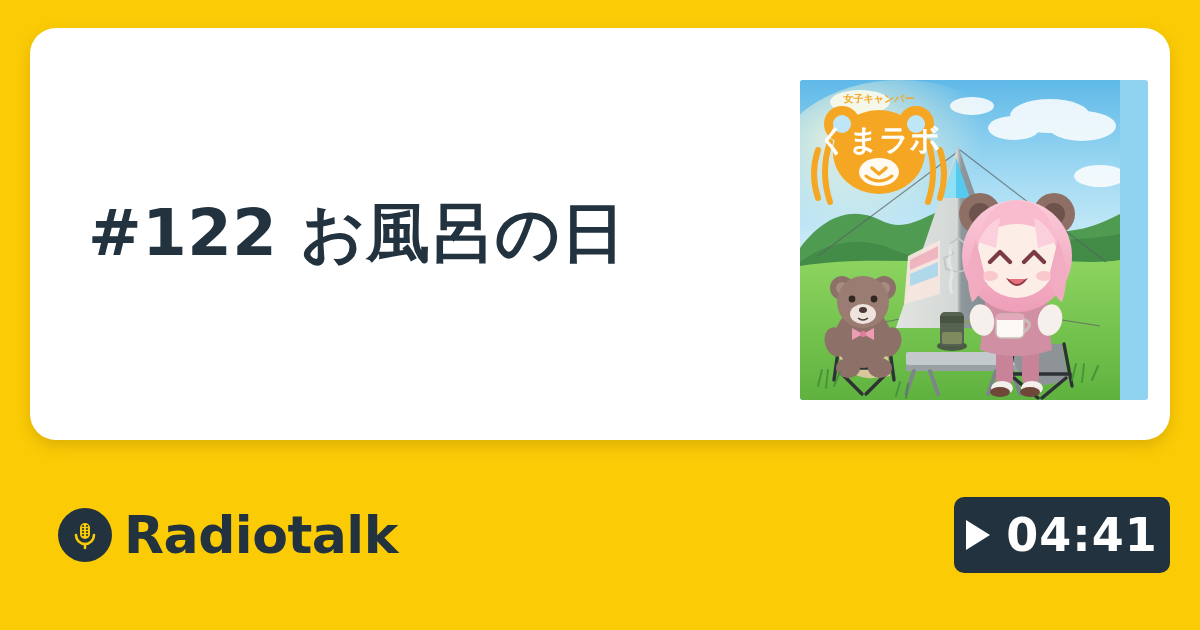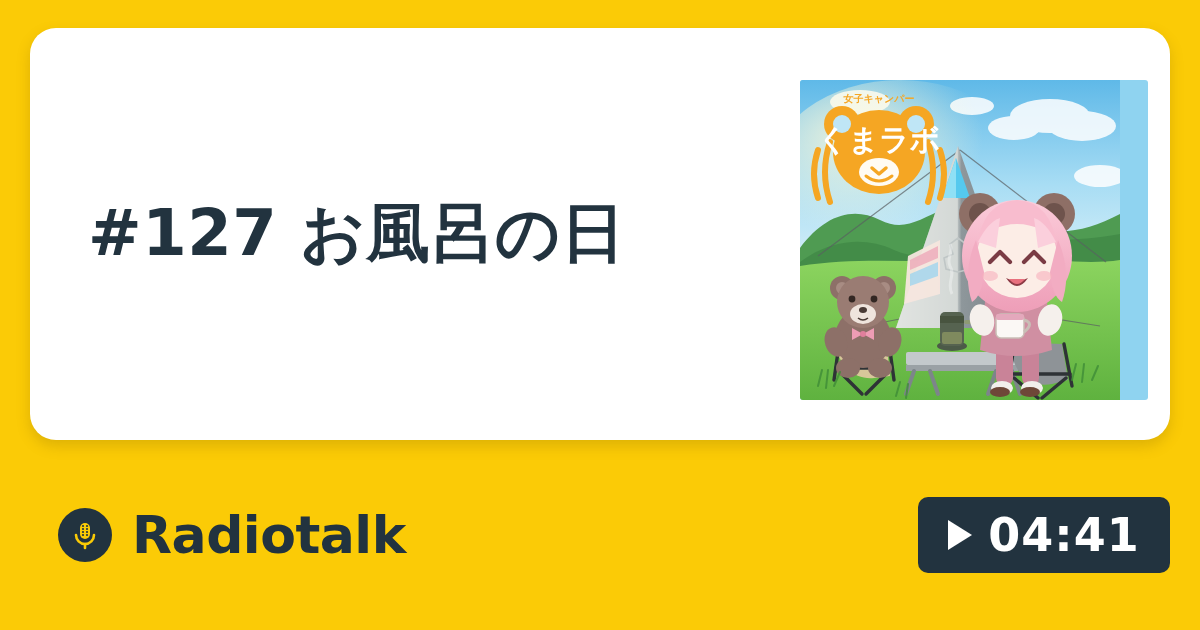--- a/index.html
+++ b/index.html
@@ -66,21 +66,21 @@
     height:190px;
     display:flex;
     align-items:center;
   }
 
   .brand {
     position:absolute;
     left:58px;
     display:flex;
     align-items:center;
-    gap:20px;
+    gap:12px;
   }
 
   .mic-badge {
     width:54px; height:54px;
     border-radius:50%;
     background:#22333F;
     display:flex;
     align-items:center;
     justify-content:center;
     flex:0 0 auto;
@@ -98,21 +98,21 @@
 
   .duration-badge {
     position:absolute;
     right:30px;
     display:flex;
     align-items:center;
     justify-content:center;
     gap:16px;
     background:#22333F;
     border-radius:10px;
-    width:252px; height:76px;
+    width:216px; height:76px;
   }
 
   .play-icon {
     width:0; height:0;
     border-left:24px solid #ffffff;
     border-top:15px solid transparent;
     border-bottom:15px solid transparent;
     flex:0 0 auto;
   }
 
@@ -124,21 +124,21 @@
     letter-spacing:1px;
     line-height:1;
   }
 </style>
 </head>
 <body>
 
 <div class="card">
 
   <div class="title-wrap">
-    <div class="episode-title">#127 お風呂の日</div>
+    <div class="episode-title">#122 お風呂の日</div>
   </div>
 
   <div class="thumb">
     <svg viewBox="0 0 320 320" xmlns="http://www.w3.org/2000/svg" aria-hidden="true">
       <defs>
         <linearGradient id="skyGrad" x1="0" y1="0" x2="0" y2="1">
           <stop offset="0%" stop-color="#5FB9E8"></stop>
           <stop offset="55%" stop-color="#A8DDF4"></stop>
           <stop offset="100%" stop-color="#D8F0F8"></stop>
         </linearGradient>

